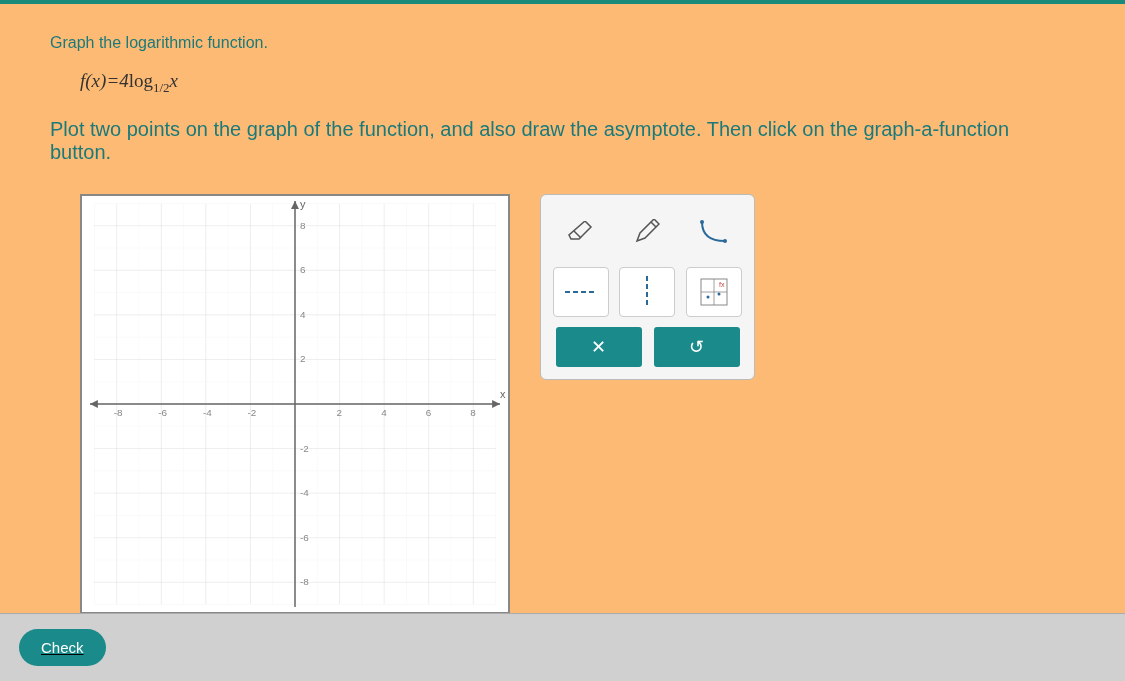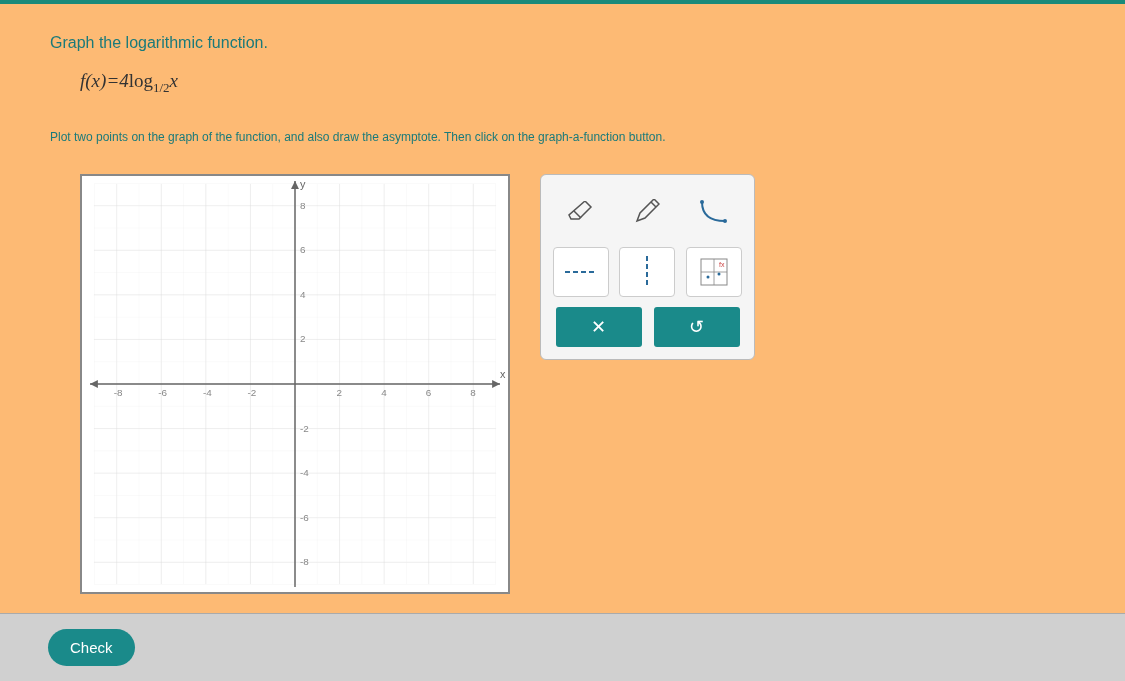--- a/index.html
+++ b/index.html
@@ -24,26 +24,26 @@
       color: #1a7a7a;
       font-size: 16px;
       margin-bottom: 18px;
     }
     .formula {
       font-family: 'Times New Roman', serif;
       font-size: 19px;
       font-style: italic;
       color: #333;
       margin-left: 30px;
-      margin-bottom: 34px;
+      margin-bottom: 22px;
     }
     .formula .sub { font-size: 13px; vertical-align: sub; font-style: normal;}
     .instruction2 {
       color: #1a7a7a;
-      font-size: 12px;
+      font-size: 20px;
       margin-bottom: 30px;
     }
     .work-area {
       display: flex;
       gap: 30px;
       align-items: flex-start;
       padding-left: 30px;
     }
     .graph-container {
       width: 430px;
@@ -103,21 +103,22 @@
     .footer {
       position: absolute;
       bottom: 0;
       left: 0;
       right: 0;
       height: 68px;
       background: #d0d0d0;
       border-top: 1px solid #aaa;
       display: flex;
       align-items: center;
-      padding-left: 48px;
+      padding-left: 19px;
+      text-decoration: underline;
     }
     .check-btn {
       background: #1a8a8a;
       color: white;
       border: none;
       border-radius: 20px;
       padding: 10px 22px;
       font-size: 15px;
       cursor: pointer;
     }

